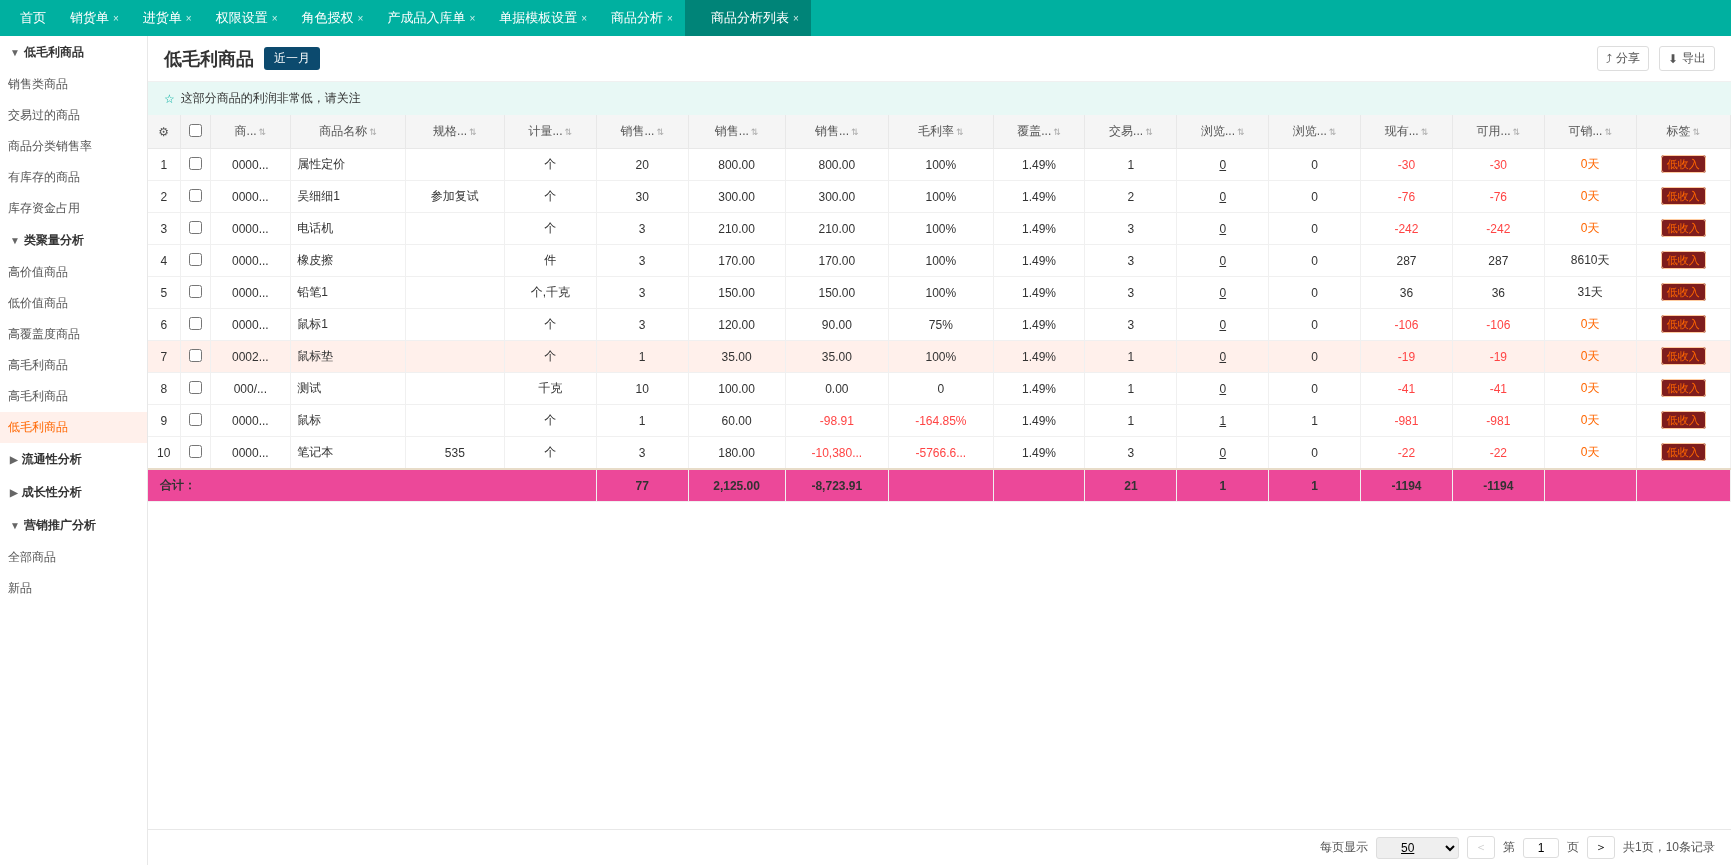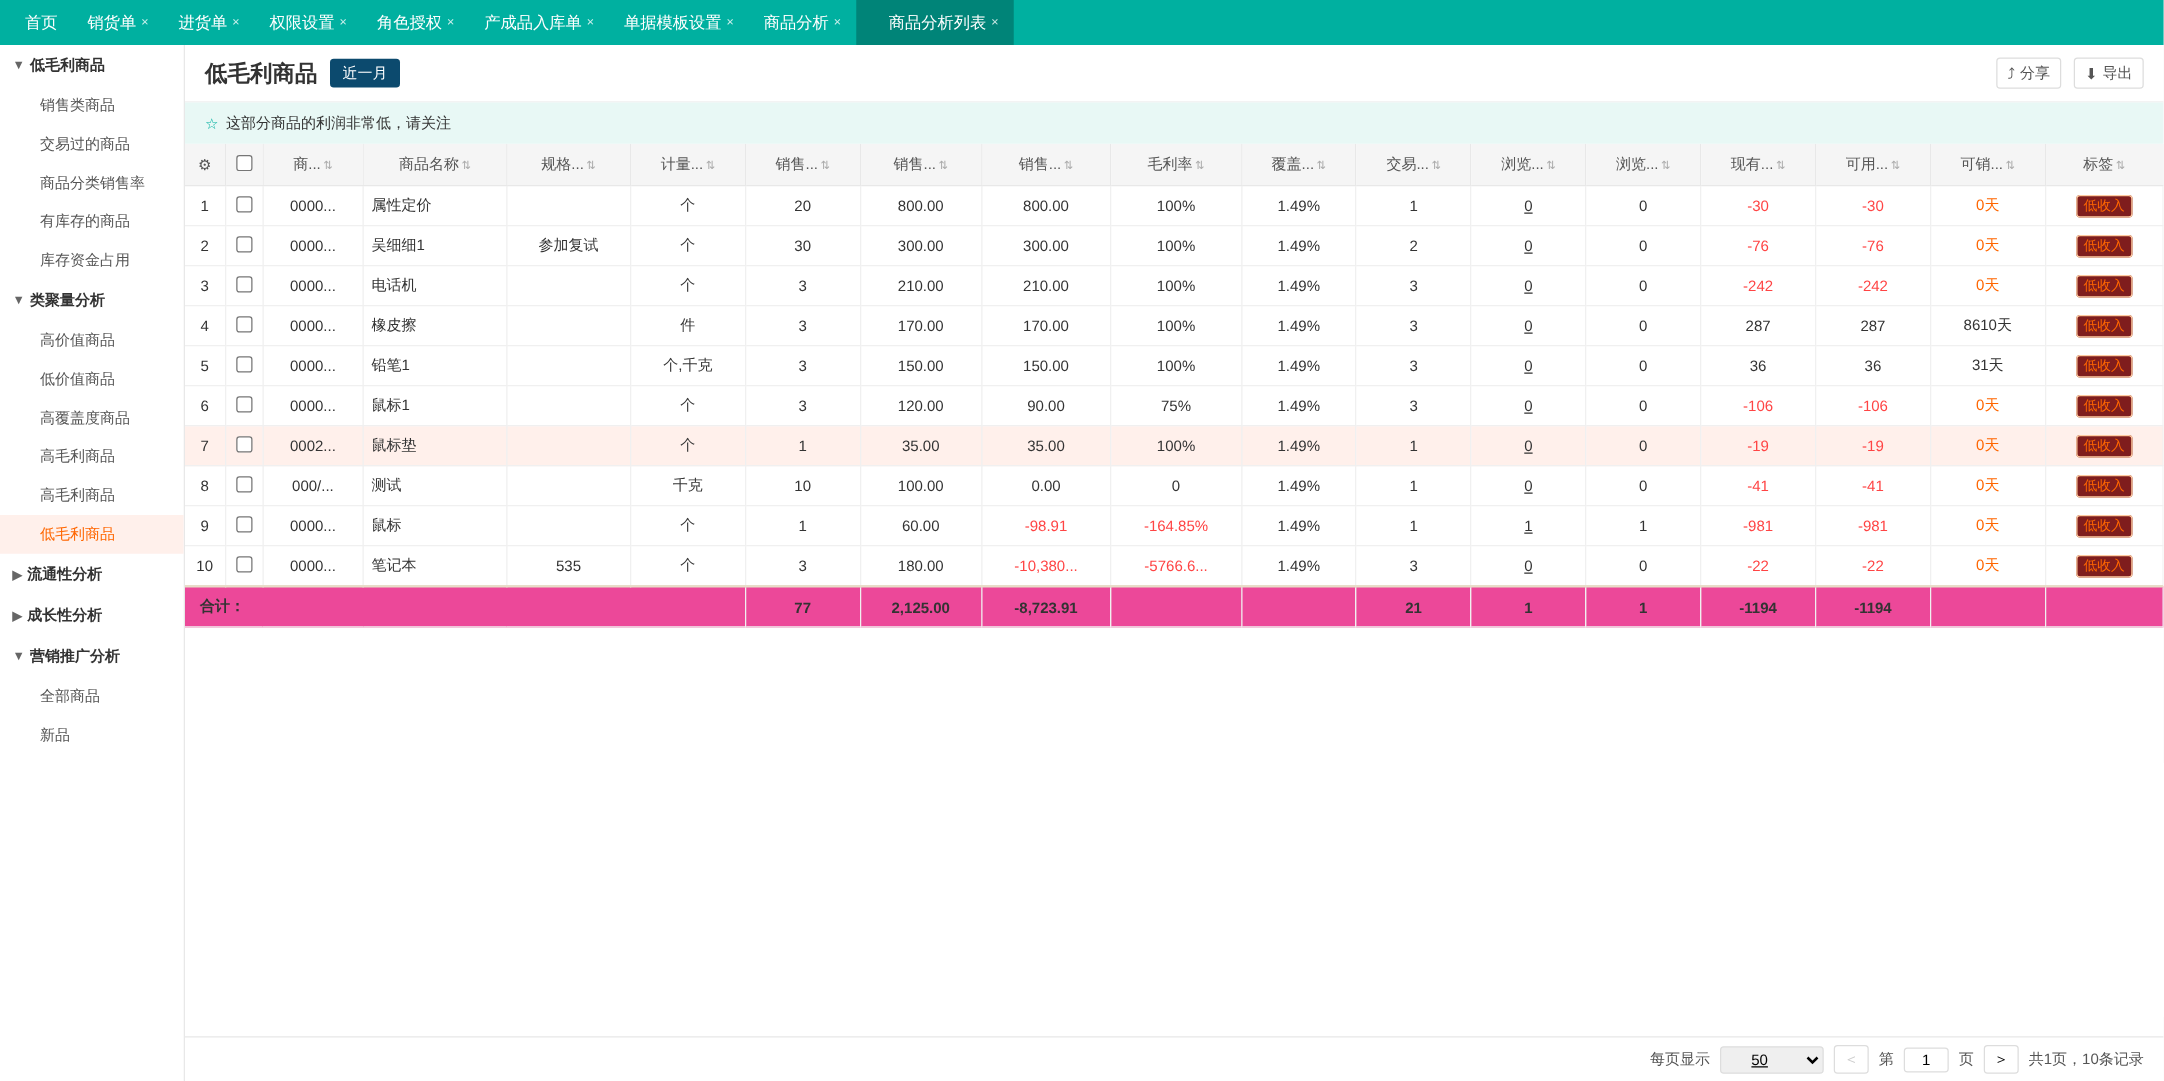--- a/index.html
+++ b/index.html
@@ -44,21 +44,21 @@
       display: flex;
       align-items: center;
       padding: 8px 10px;
       font-size: 12px;
       color: #333;
       cursor: pointer;
       font-weight: bold;
     }
     .sidebar-group-header .arrow { margin-right: 4px; color: #666; font-size: 10px; }
     .sidebar-item {
-      padding: 7px 10px 7px 32px;
+      padding: 7px 10px 7px 8px;
       font-size: 12px;
       color: #555;
       cursor: pointer;
     }
     .sidebar-item.active { background: #fff0eb; color: #ff6600; }
 
     
     .content {
       flex: 1;
       display: flex;

